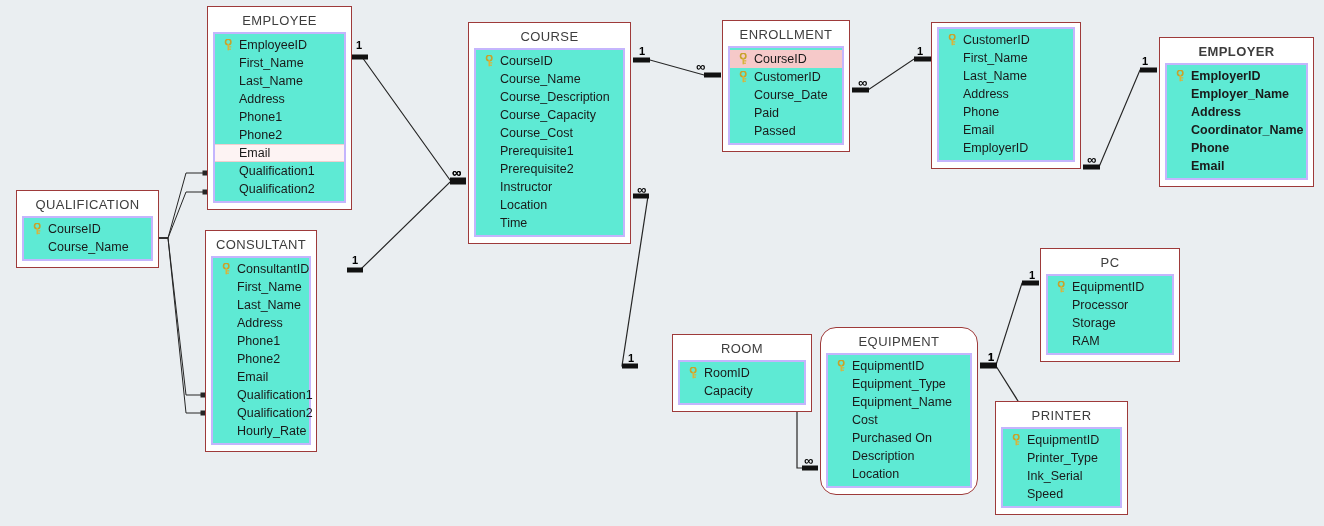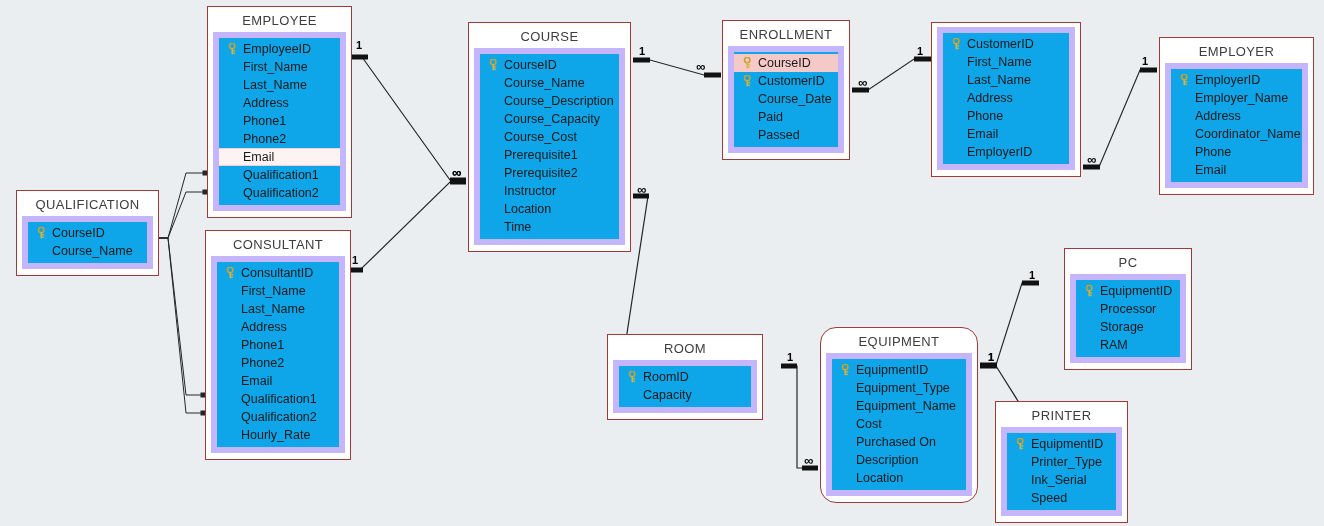--- a/index.html
+++ b/index.html
@@ -28,22 +28,22 @@
     text-align: center;
     font-size: 13px;
     color: #3d3d3d;
     letter-spacing: .4px;
     padding: 3px 0 5px 0;
     line-height: 13px;
     font-family: "Liberation Sans", sans-serif;
   }
   .field-list {
     box-sizing: border-box;
-    border: 6px solid #c4b5fd;
-    background: #0ea5e9;
+    border: 2px solid #c4b5fd;
+    background: #5eead4;
     padding: 2px 0 3px 0;
     text-align: center;
   }
   .field-row {
     display: flex;
     align-items: center;
     height: 18px;
     padding: 0 4px 0 6px;
     font-size: 12.5px;
     color: #1a1a1a;
@@ -311,21 +311,21 @@
           <div class="field-row">
             <span class="key-slot"></span>
             <span class="field-name">Email</span>
           </div>
           <div class="field-row">
             <span class="key-slot"></span>
             <span class="field-name">EmployerID</span>
           </div>
         </div>
       </div>
-      <div class="table-box" style="left: 1159px; top: 37px; width: 155px;">
+      <div class="table-box" style="left: 1159px; top: 37px; width: 155px; font-weight: bold;">
         <div class="table-title">EMPLOYER</div>
         <div class="field-list">
           <div class="field-row">
             <span class="key-slot">
               <svg width="10" height="12" viewBox="0 0 10 12">
                 <circle cx="4.2" cy="3" r="2.7" fill="none" stroke="#c8a22a" stroke-width="1.6"></circle>
                 <rect x="3.5" y="5" width="1.6" height="6.3" fill="#d8b43c"></rect>
                 <rect x="5.1" y="7.2" width="2.2" height="1.3" fill="#d8b43c"></rect>
                 <rect x="5.1" y="9.6" width="1.8" height="1.3" fill="#d8b43c"></rect>
               </svg>
@@ -367,21 +367,21 @@
               </svg>
             </span>
             <span class="field-name">CourseID</span>
           </div>
           <div class="field-row">
             <span class="key-slot"></span>
             <span class="field-name">Course_Name</span>
           </div>
         </div>
       </div>
-      <div class="table-box" style="left: 205px; top: 230px; width: 146px;">
+      <div class="table-box" style="left: 205px; top: 230px; width: 112px;">
         <div class="table-title">CONSULTANT</div>
         <div class="field-list">
           <div class="field-row">
             <span class="key-slot">
               <svg width="10" height="12" viewBox="0 0 10 12">
                 <circle cx="4.2" cy="3" r="2.7" fill="none" stroke="#c8a22a" stroke-width="1.6"></circle>
                 <rect x="3.5" y="5" width="1.6" height="6.3" fill="#d8b43c"></rect>
                 <rect x="5.1" y="7.2" width="2.2" height="1.3" fill="#d8b43c"></rect>
                 <rect x="5.1" y="9.6" width="1.8" height="1.3" fill="#d8b43c"></rect>
               </svg>
@@ -419,21 +419,21 @@
           <div class="field-row">
             <span class="key-slot"></span>
             <span class="field-name">Qualification2</span>
           </div>
           <div class="field-row">
             <span class="key-slot"></span>
             <span class="field-name">Hourly_Rate</span>
           </div>
         </div>
       </div>
-      <div class="table-box" style="left: 607px; top: 334px; width: 156px;">
+      <div class="table-box" style="left: 672px; top: 334px; width: 140px;">
         <div class="table-title">ROOM</div>
         <div class="field-list">
           <div class="field-row">
             <span class="key-slot">
               <svg width="10" height="12" viewBox="0 0 10 12">
                 <circle cx="4.2" cy="3" r="2.7" fill="none" stroke="#c8a22a" stroke-width="1.6"></circle>
                 <rect x="3.5" y="5" width="1.6" height="6.3" fill="#d8b43c"></rect>
                 <rect x="5.1" y="7.2" width="2.2" height="1.3" fill="#d8b43c"></rect>
                 <rect x="5.1" y="9.6" width="1.8" height="1.3" fill="#d8b43c"></rect>
               </svg>
@@ -479,21 +479,21 @@
           <div class="field-row">
             <span class="key-slot"></span>
             <span class="field-name">Description</span>
           </div>
           <div class="field-row">
             <span class="key-slot"></span>
             <span class="field-name">Location</span>
           </div>
         </div>
       </div>
-      <div class="table-box" style="left: 1064px; top: 248px; width: 128px;">
+      <div class="table-box" style="left: 1040px; top: 248px; width: 140px;">
         <div class="table-title">PC</div>
         <div class="field-list">
           <div class="field-row">
             <span class="key-slot">
               <svg width="10" height="12" viewBox="0 0 10 12">
                 <circle cx="4.2" cy="3" r="2.7" fill="none" stroke="#c8a22a" stroke-width="1.6"></circle>
                 <rect x="3.5" y="5" width="1.6" height="6.3" fill="#d8b43c"></rect>
                 <rect x="5.1" y="7.2" width="2.2" height="1.3" fill="#d8b43c"></rect>
                 <rect x="5.1" y="9.6" width="1.8" height="1.3" fill="#d8b43c"></rect>
               </svg>

